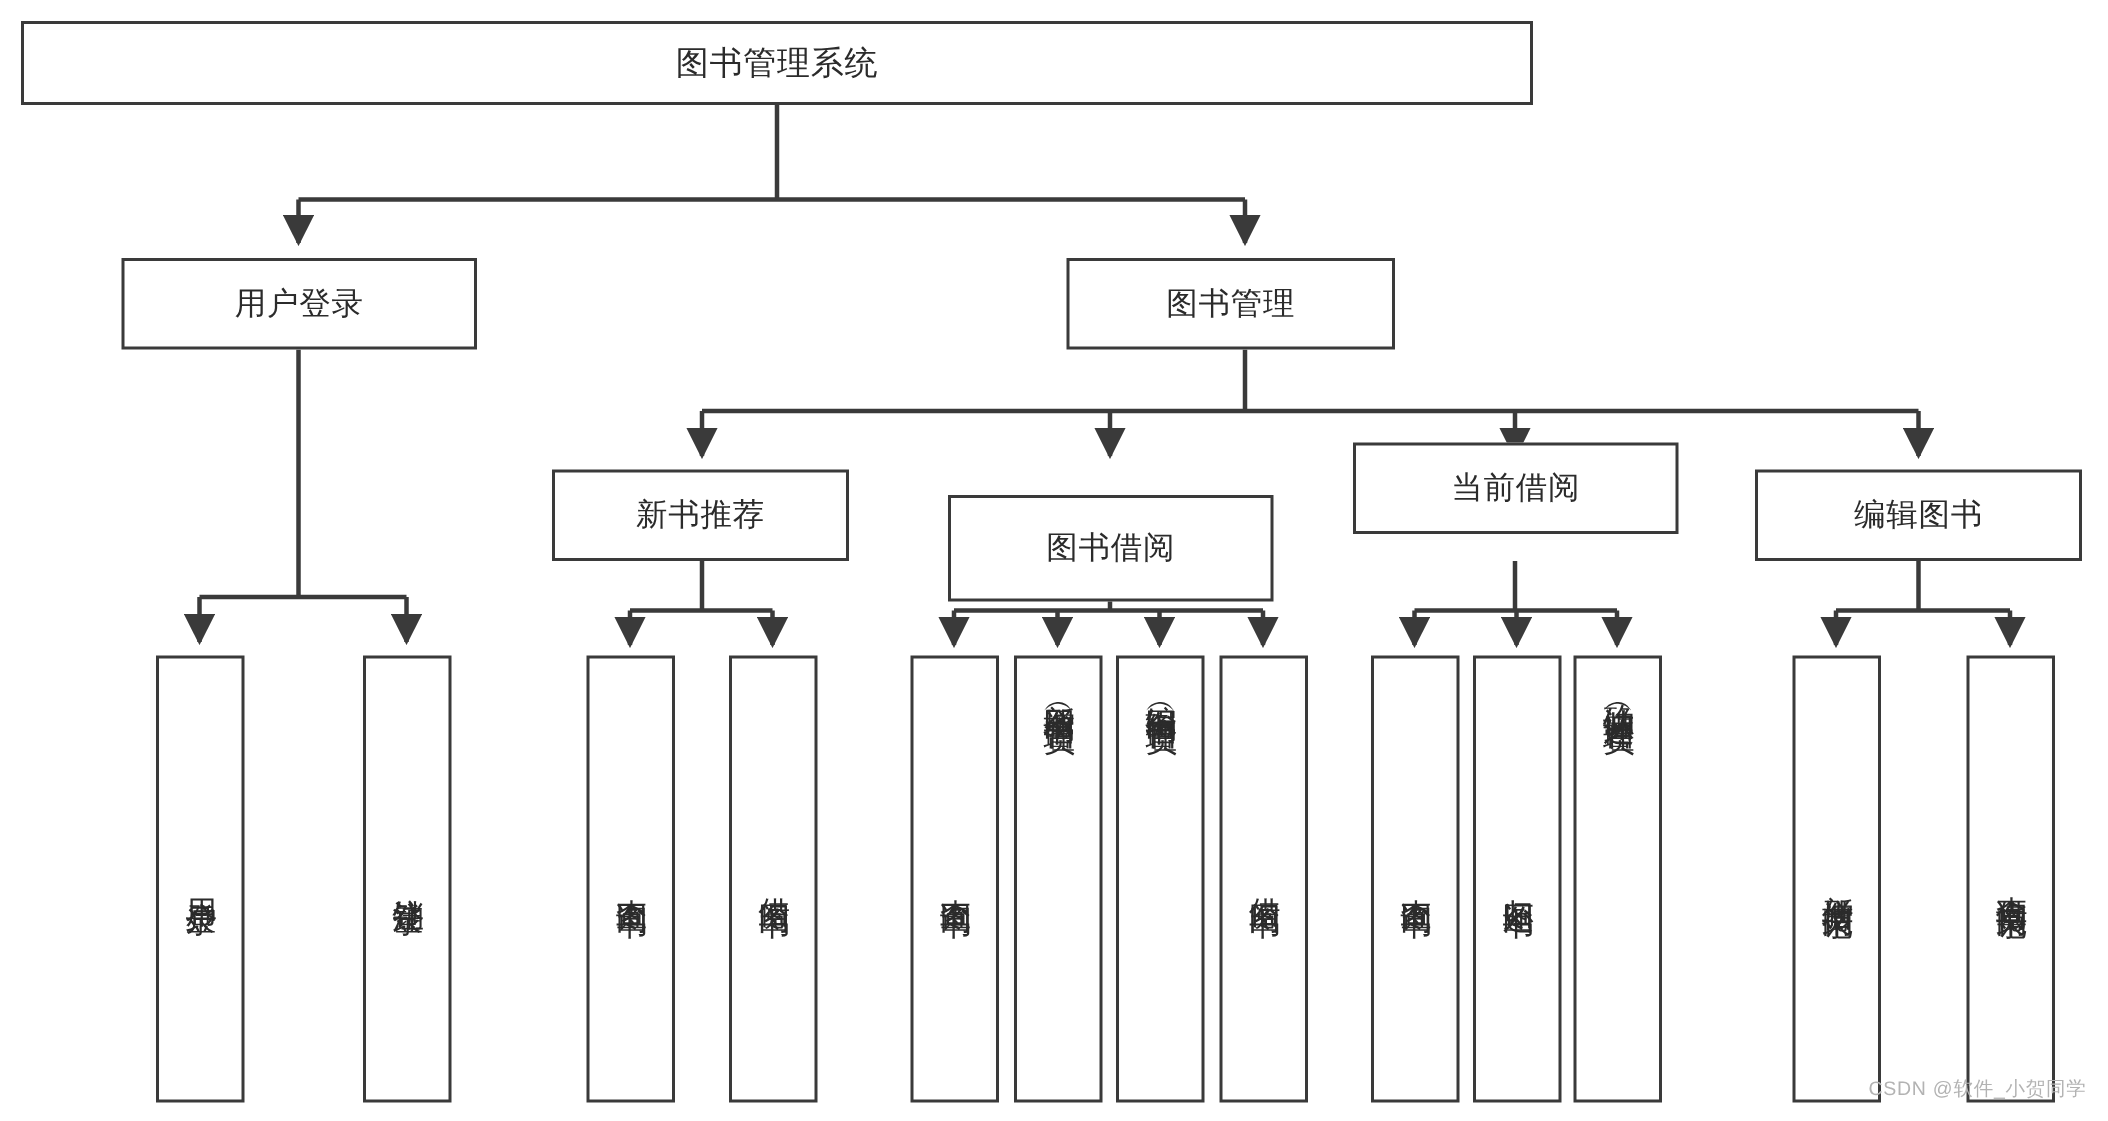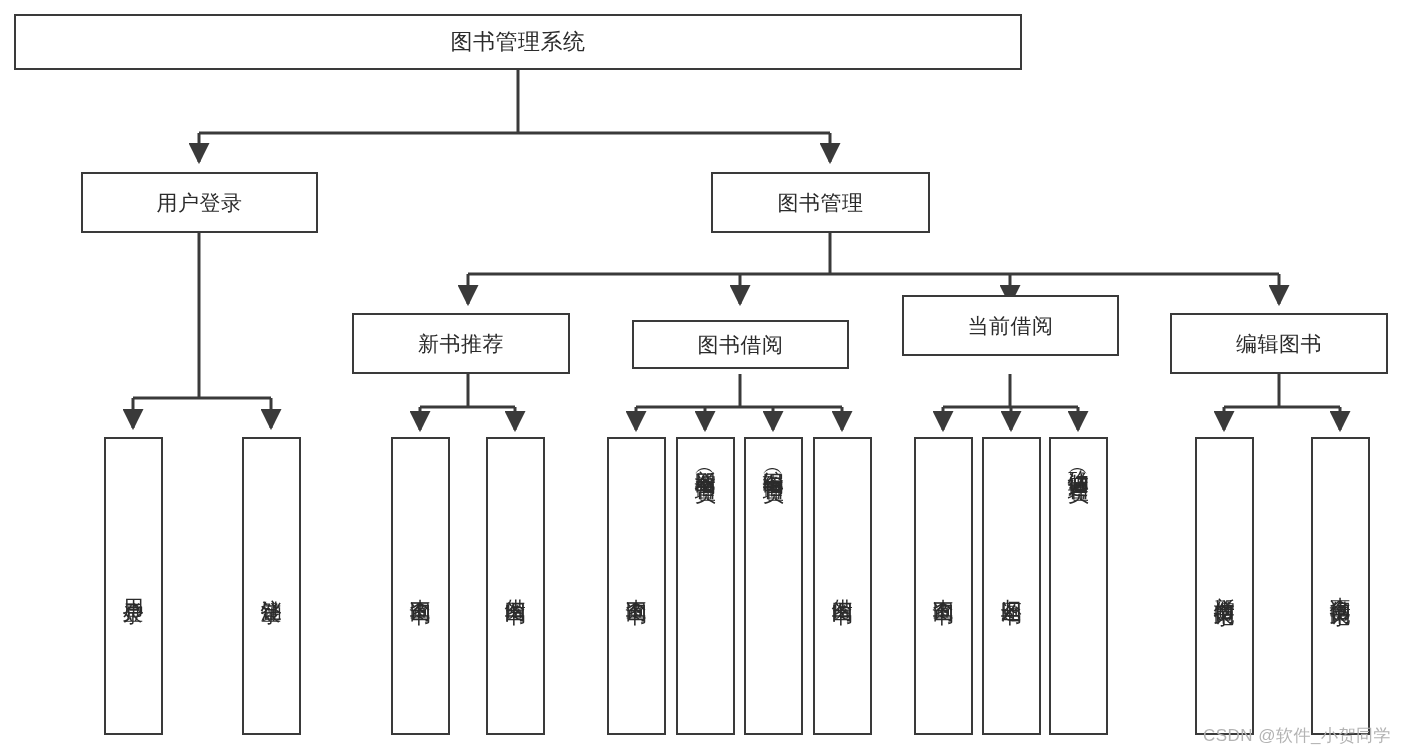--- a/index.html
+++ b/index.html
@@ -52,22 +52,22 @@
     letter-spacing:2px;
     white-space:nowrap;
   }
   .node.leaf.centered{
     align-items:center;
     padding-top:0;
   }
   #watermark{
     position:absolute;
     right:14px;
-    bottom:0;
-    font-size:17px;
+    bottom:12px;
+    font-size:13px;
     color:#b3b3b3;
     z-index:5;
     white-space:nowrap;
     letter-spacing:0.5px;
   }
 </style>
 </head>
 <body>
 
 <div id="canvas">
@@ -127,25 +127,25 @@
   </div>
 
   <div class="node" style="left:81px; top:172px; width:237px; height:61px;">
     <span class="label">用户登录</span>
   </div>
 
   <div class="node" style="left:711px; top:172px; width:219px; height:61px;">
     <span class="label">图书管理</span>
   </div>
 
-  <div class="node" style="left:352px; top:313px; width:218px; height:61px;">
+  <div class="node" style="left:368px; top:313px; width:198px; height:61px;">
     <span class="label">新书推荐</span>
   </div>
 
-  <div class="node" style="left:632px; top:320px; width:217px; height:49px;">
+  <div class="node" style="left:632px; top:330px; width:217px; height:71px;">
     <span class="label">图书借阅</span>
   </div>
 
   <div class="node" style="left:902px; top:295px; width:217px; height:61px;">
     <span class="label">当前借阅</span>
   </div>
 
   <div class="node" style="left:1170px; top:313px; width:218px; height:61px;">
     <span class="label">编辑图书</span>
   </div>

